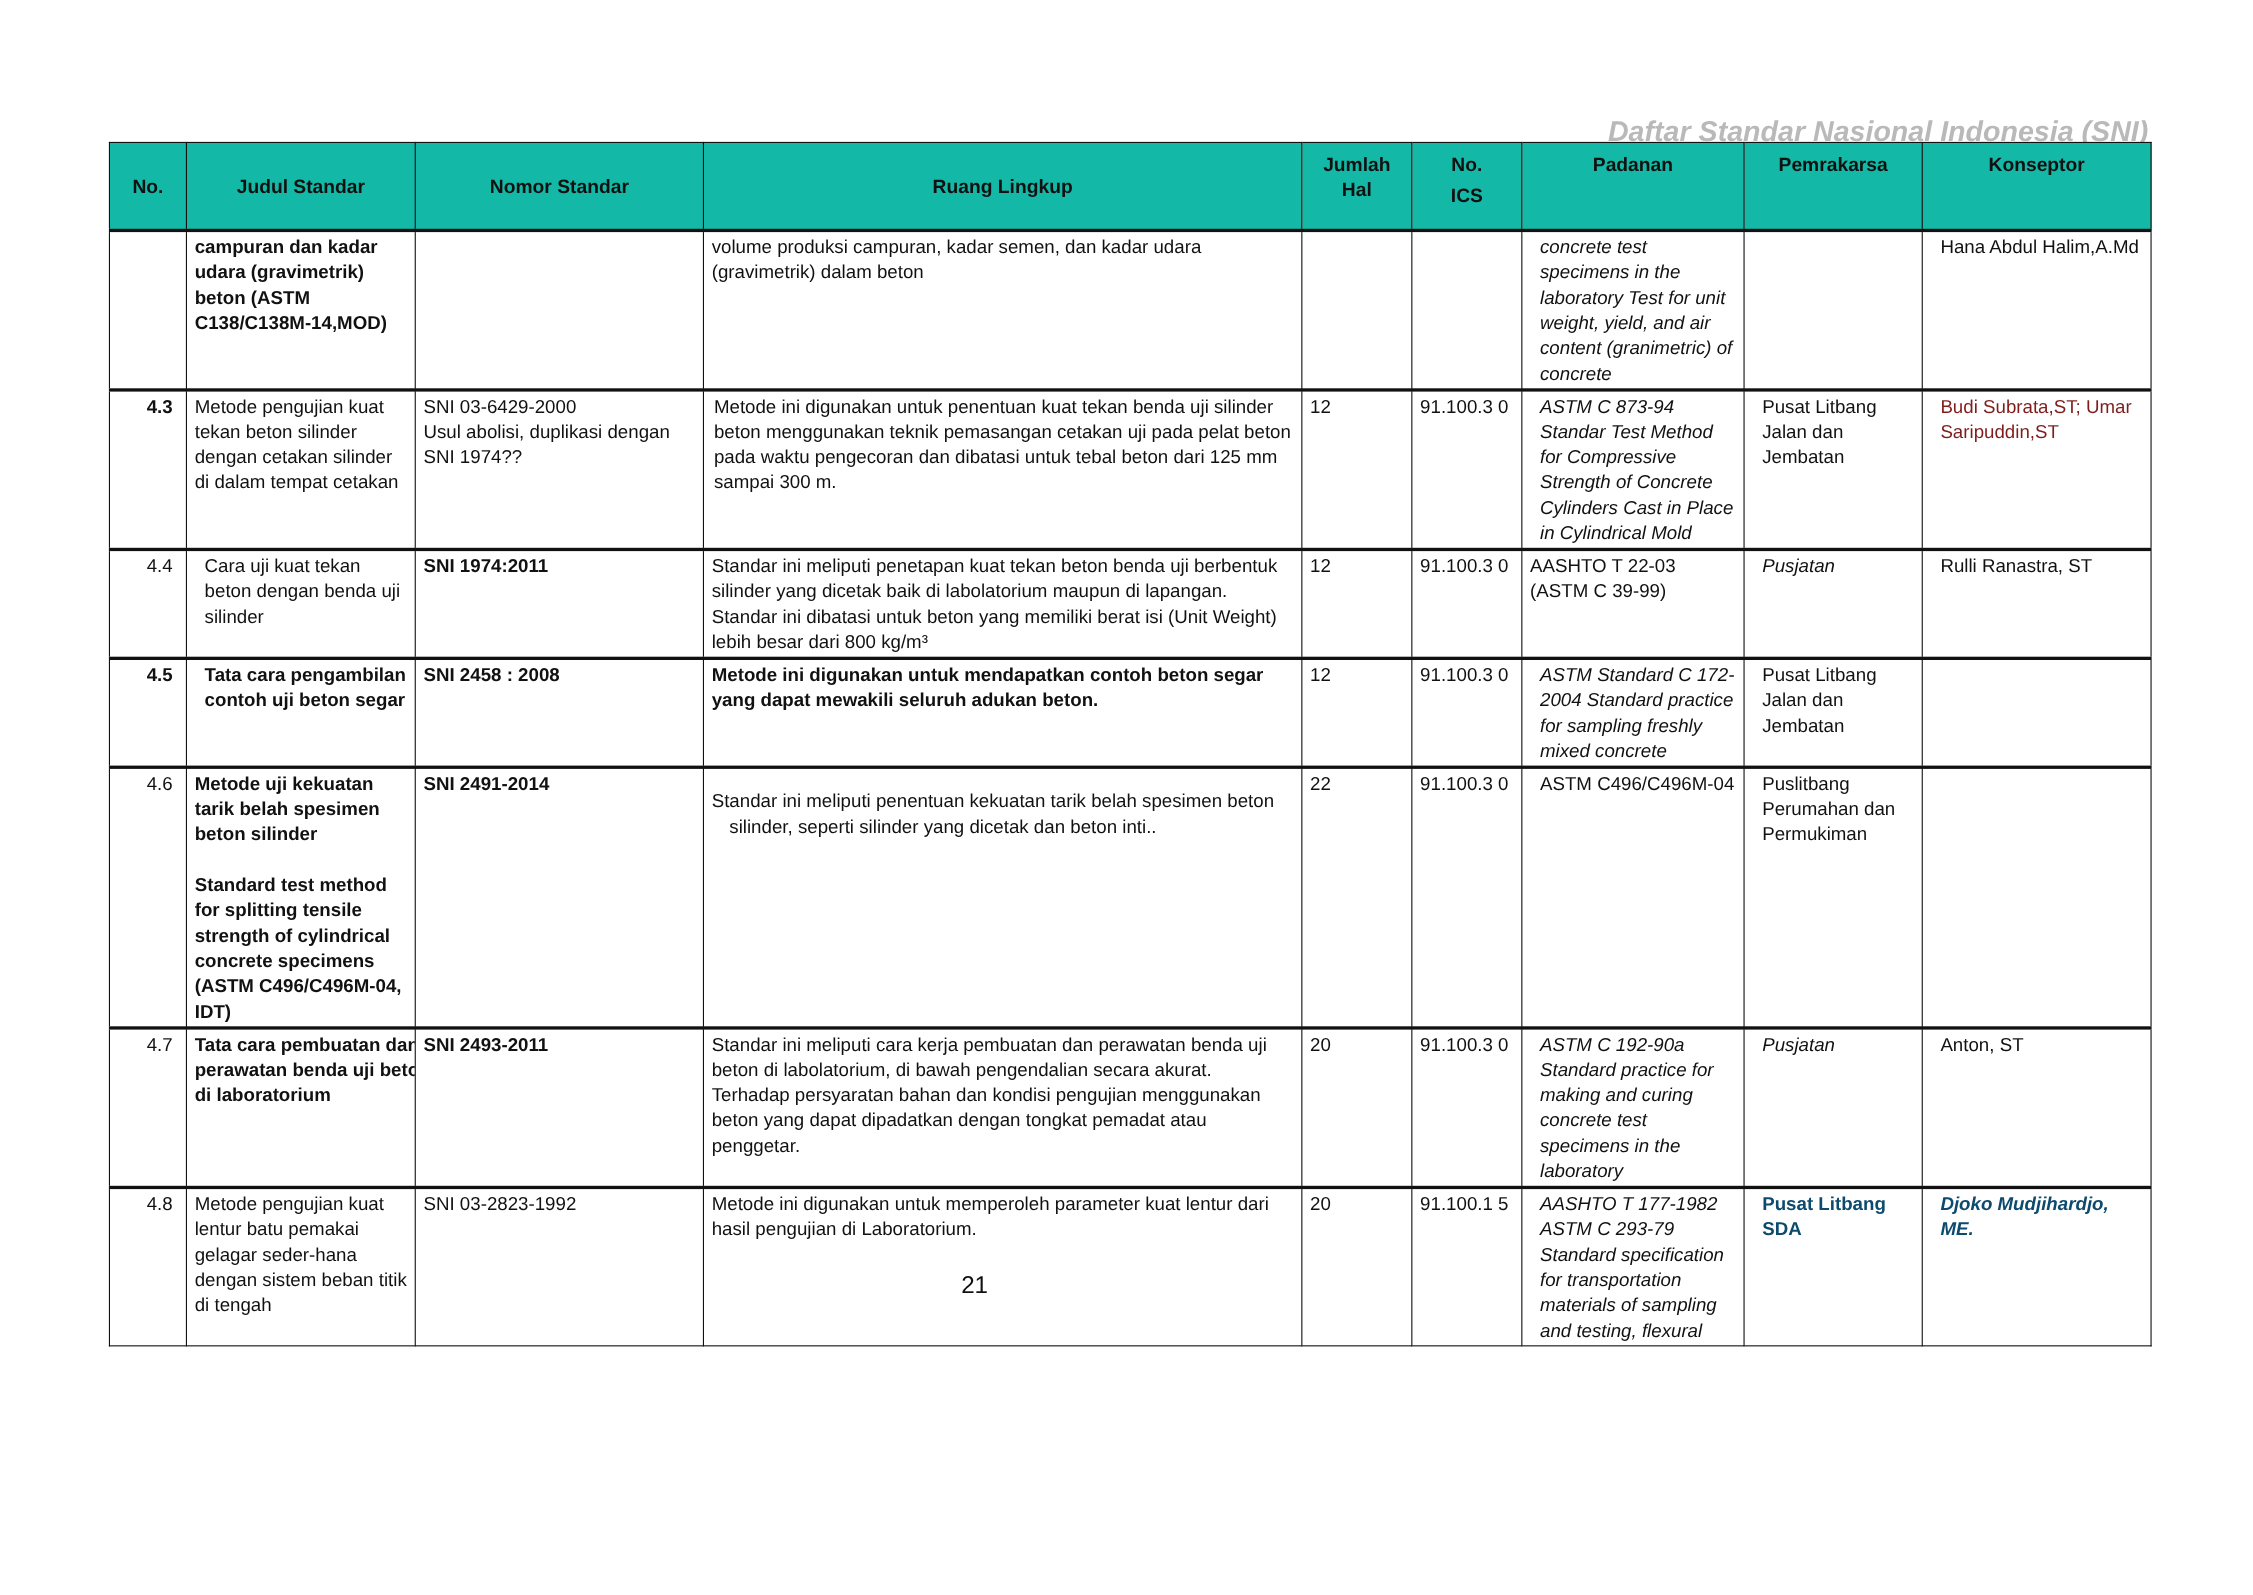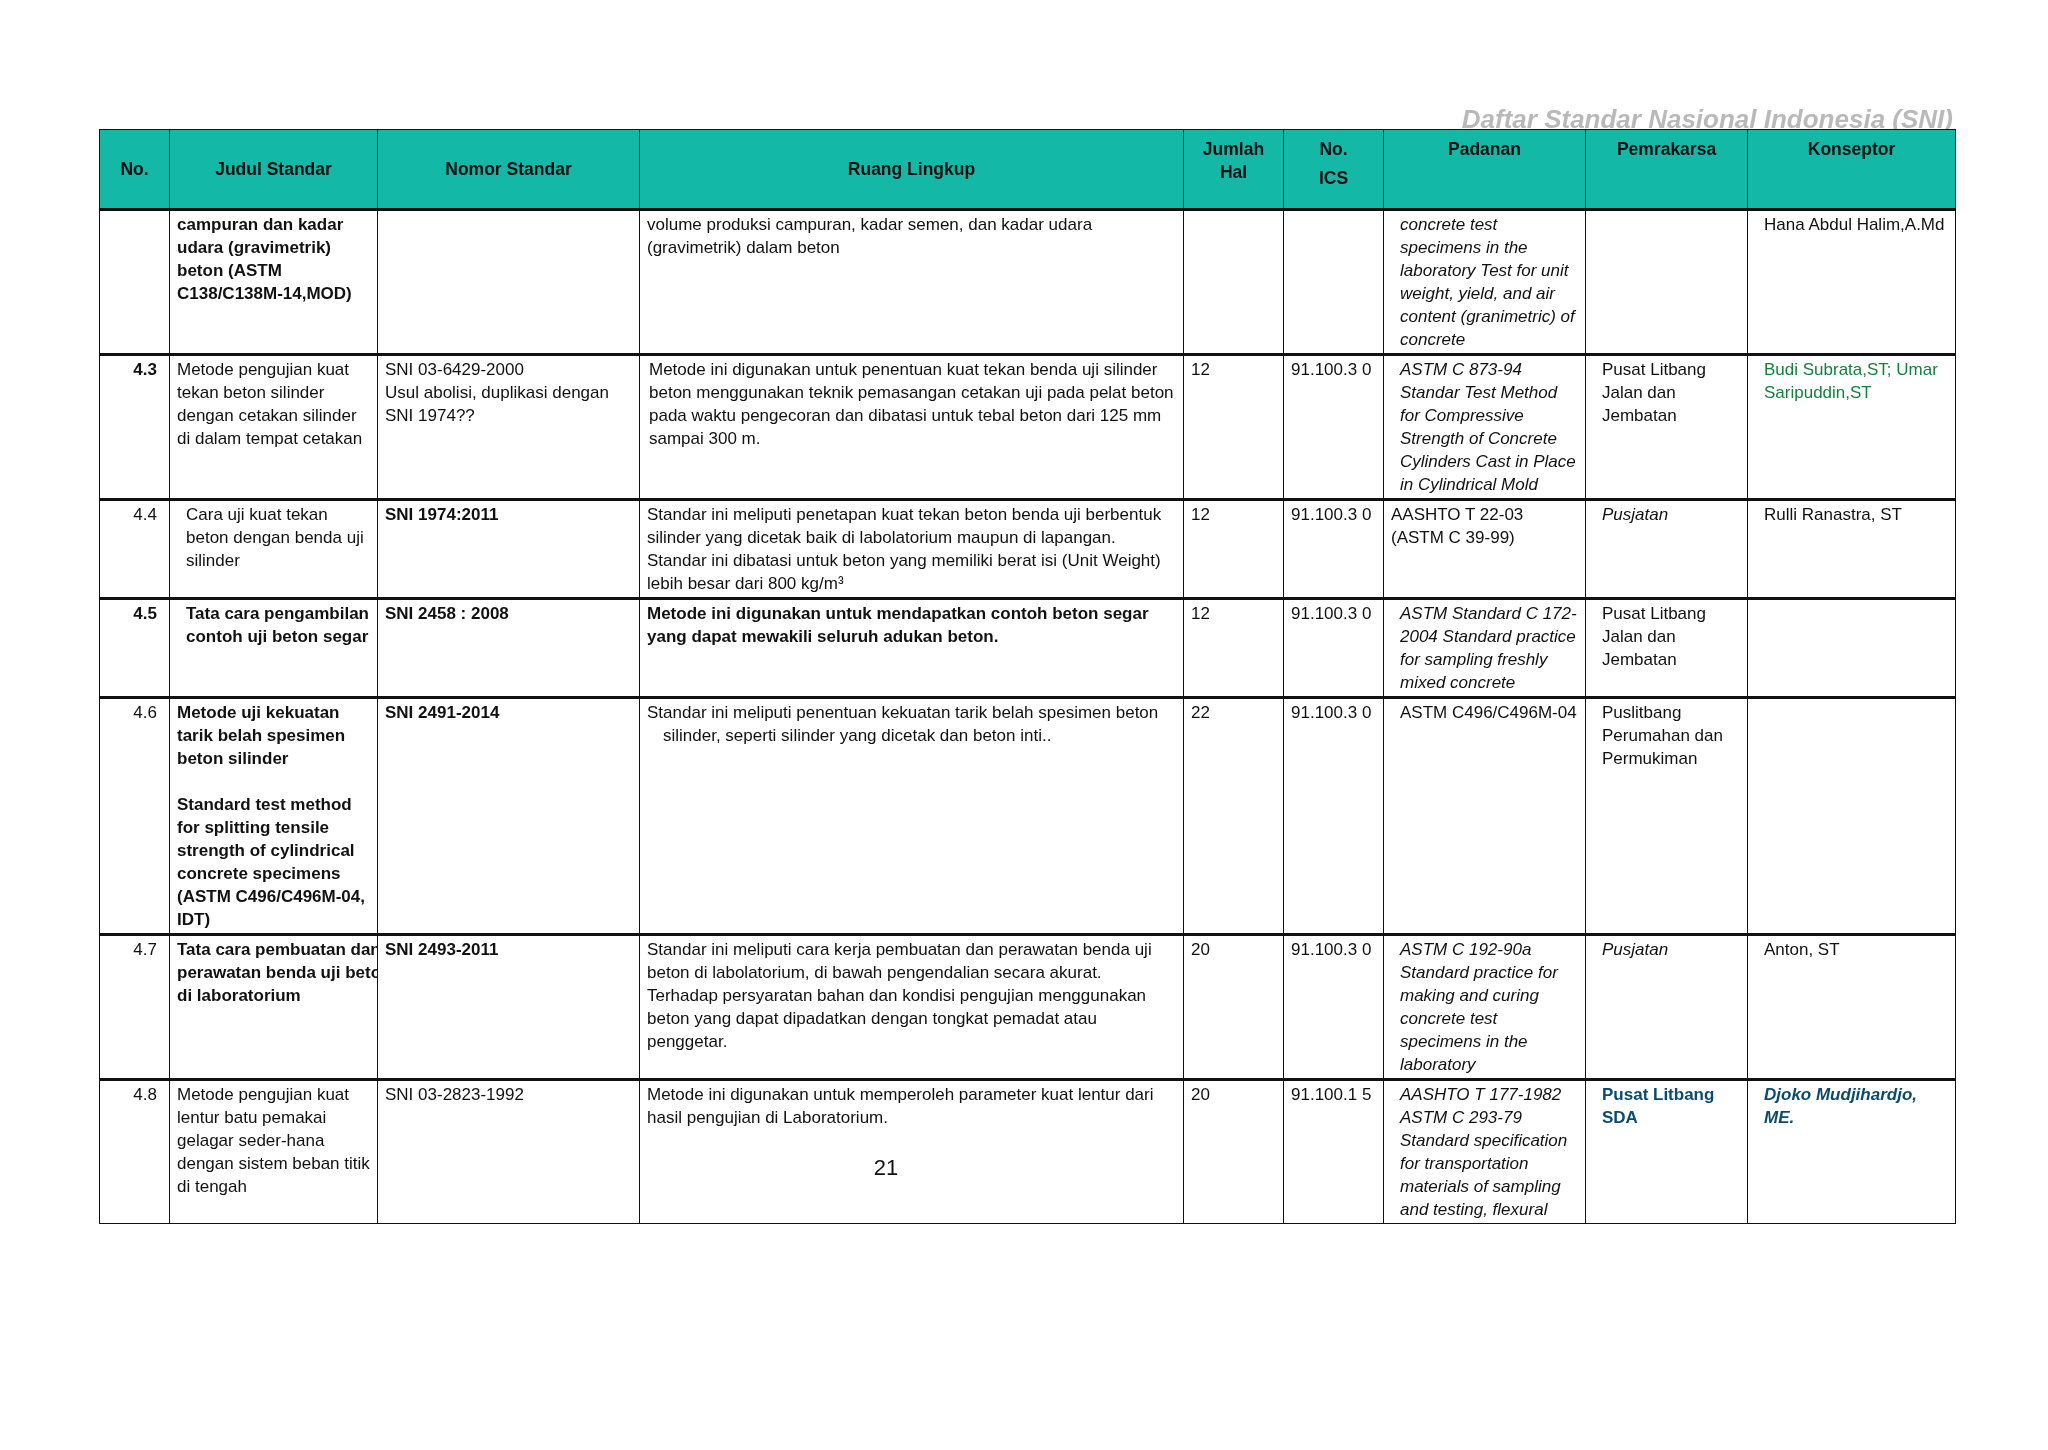--- a/index.html
+++ b/index.html
@@ -13,24 +13,24 @@
               font-size:17px; line-height:23px; padding:2px 7px; word-wrap:break-word; }
   table.sni thead th { background:#14b8a6; font-weight:bold; font-size:17.5px; height:70px; padding:0 6px; }
   table.sni thead th.mid { vertical-align:middle; }
   table.sni thead th.top { vertical-align:top; padding-top:8px; }
   table.sni tbody tr { border-top:3.5px solid #111; }
   table.sni thead tr { border-bottom:3.5px solid #111; }
   .no { text-align:right; padding-right:12px !important; }
   .c { }
   .b { font-weight:bold;margin-top:40px; }
   .i { font-style:italic; }
-  .red { color:#15803d; }
+  .red { color:#7f1d1d; }
   .blue { color:#0c4a6e; font-weight:bold; }
   .ind { padding-left:16px !important; }
-  .hang { padding-left:16px; text-indent:-16px; }
+  .hang { padding-left:16px; text-indent:-16px;margin-top:16px; }
   .ics { }
   .page-num { position:absolute; top:1155px; left:0; width:1772px; text-align:center; font-size:22px; }
   .gap { display:block; height:23px; }
 </style>
 </head>
 <body>
 
 <div class="doc-title">Daftar Standar Nasional Indonesia (SNI)</div>
 
 <table class="sni">

